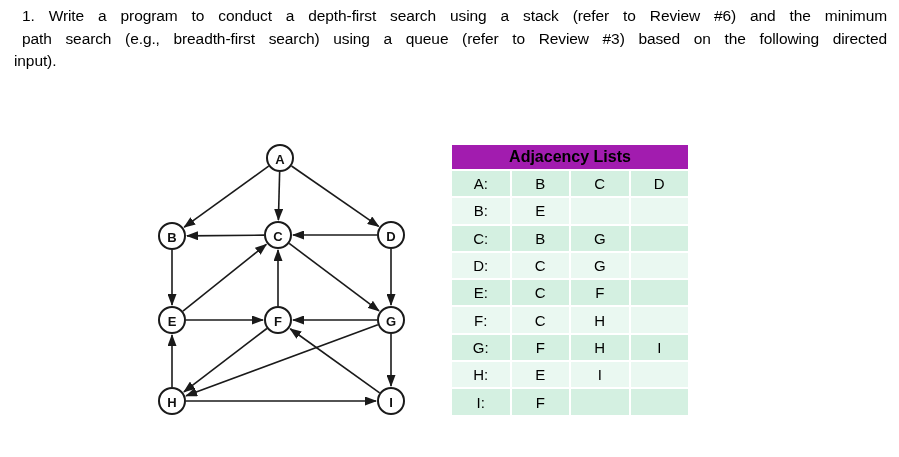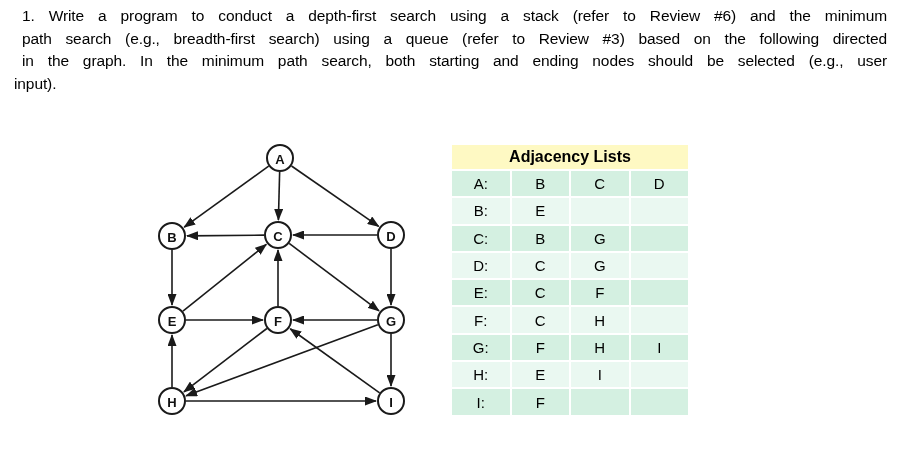--- a/index.html
+++ b/index.html
@@ -87,21 +87,20 @@
     font-size: 15px;
     color: #000;
   }
 </style>
 </head>
 <body>
 
 <div class="intro">
   <div class="jline">1. Write a program to conduct a depth-first search using a stack (refer to Review #6) and the minimum</div>
   <div class="jline">path search (e.g., breadth-first search) using a queue (refer to Review #3) based on the following directed</div>
-  <div class="jline">in the graph. In the minimum path search, both starting and ending nodes should be selected (e.g., user</div>
   <div class="lastline">input).</div>
 </div>
 
 <svg class="graph" width="899" height="457" viewBox="0 0 899 457">
   <defs>
     <marker id="arrow" markerUnits="userSpaceOnUse" markerWidth="12" markerHeight="9" refX="11" refY="4.5" orient="auto">
       <path d="M0,0 L12,4.5 L0,9 Z" fill="#1a1a1a"></path>
     </marker>
   </defs>
   <g id="graph-edges">
@@ -140,21 +139,21 @@
       <circle cx="391" cy="320" r="13" class="node-circle"></circle>
       <text x="391" y="321" class="node-label">G</text>
       <circle cx="172" cy="401" r="13" class="node-circle"></circle>
       <text x="172" y="402" class="node-label">H</text>
       <circle cx="391" cy="401" r="13" class="node-circle"></circle>
       <text x="391" y="402" class="node-label">I</text>
     </g>
 </svg>
 
 <div class="adj-table">
-  <div class="adj-header" style="background: #fef9c3;">Adjacency Lists</div>
+  <div class="adj-header" style="background: #a21caf;">Adjacency Lists</div>
 
 <div class="adj-cell" style="background: rgb(212, 240, 225);">A:</div>
     <div class="adj-cell" style="background: rgb(212, 240, 225);">B</div>
     <div class="adj-cell" style="background: rgb(212, 240, 225);">C</div>
     <div class="adj-cell" style="background: rgb(212, 240, 225);">D</div>
     <div class="adj-cell" style="background: rgb(234, 248, 241);">B:</div>
     <div class="adj-cell" style="background: rgb(234, 248, 241);">E</div>
     <div class="adj-cell" style="background: rgb(234, 248, 241);"></div>
     <div class="adj-cell" style="background: rgb(234, 248, 241);"></div>
     <div class="adj-cell" style="background: rgb(212, 240, 225);">C:</div>

